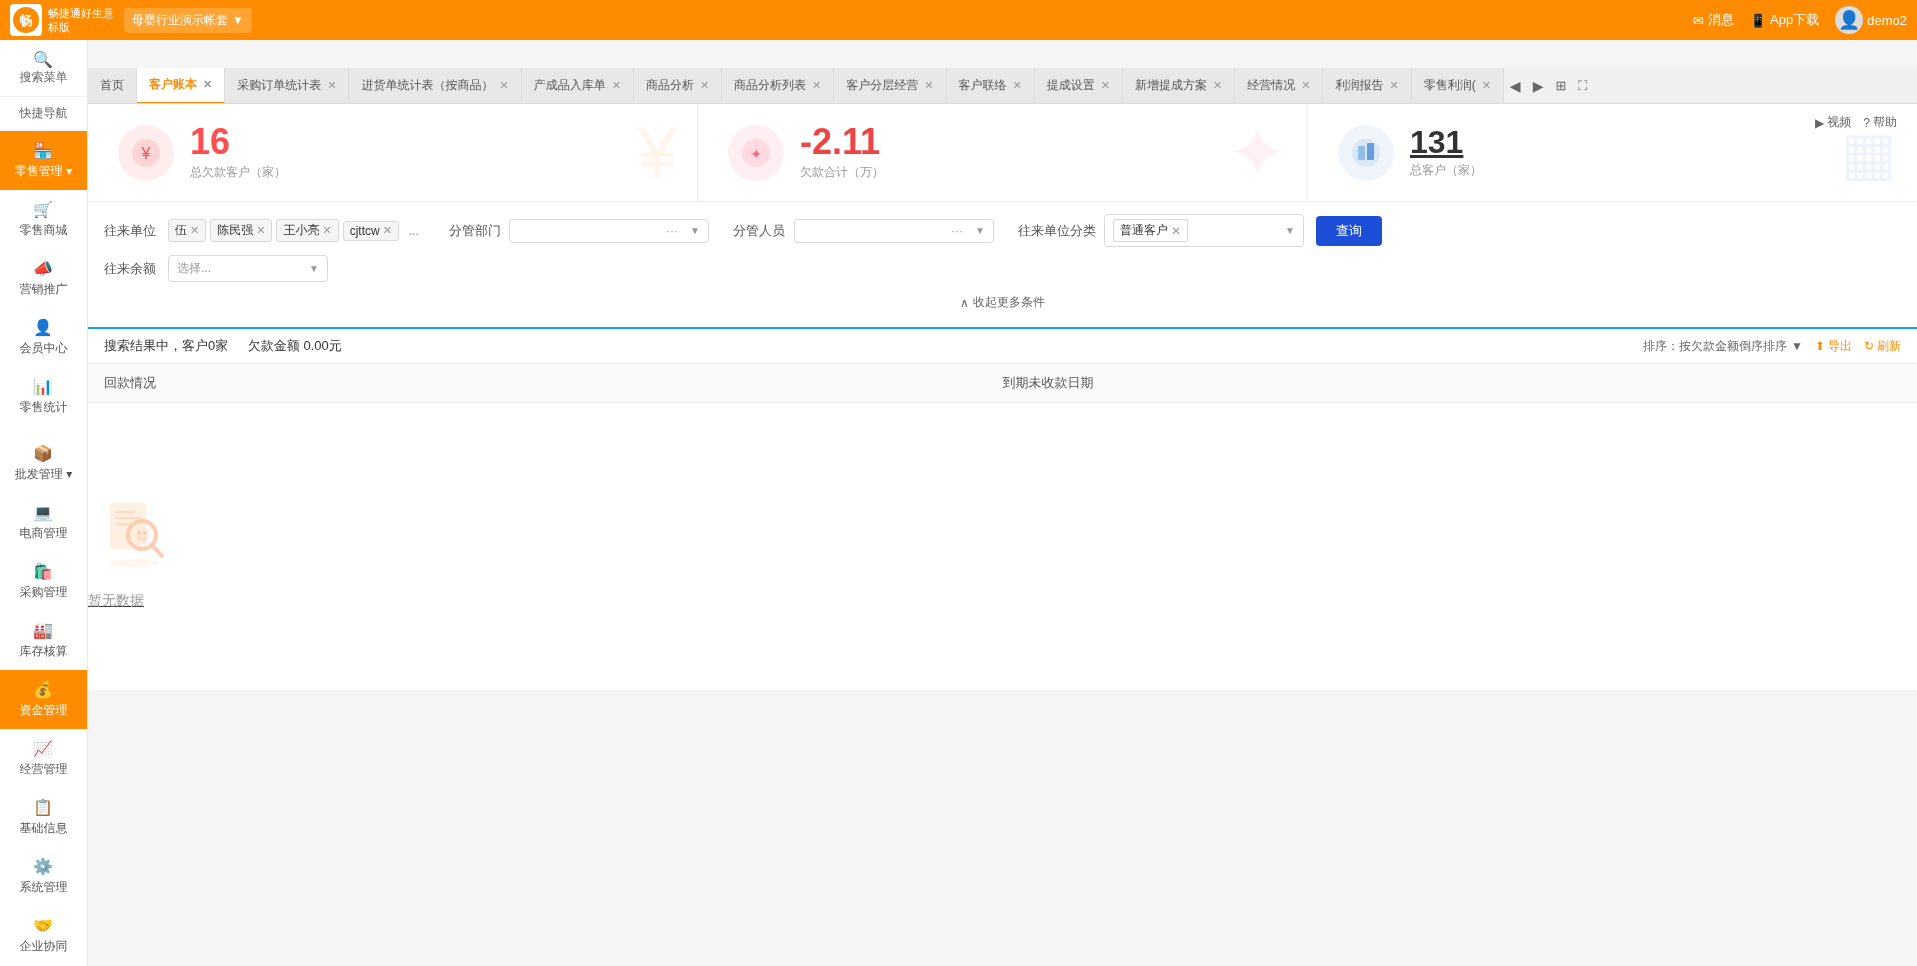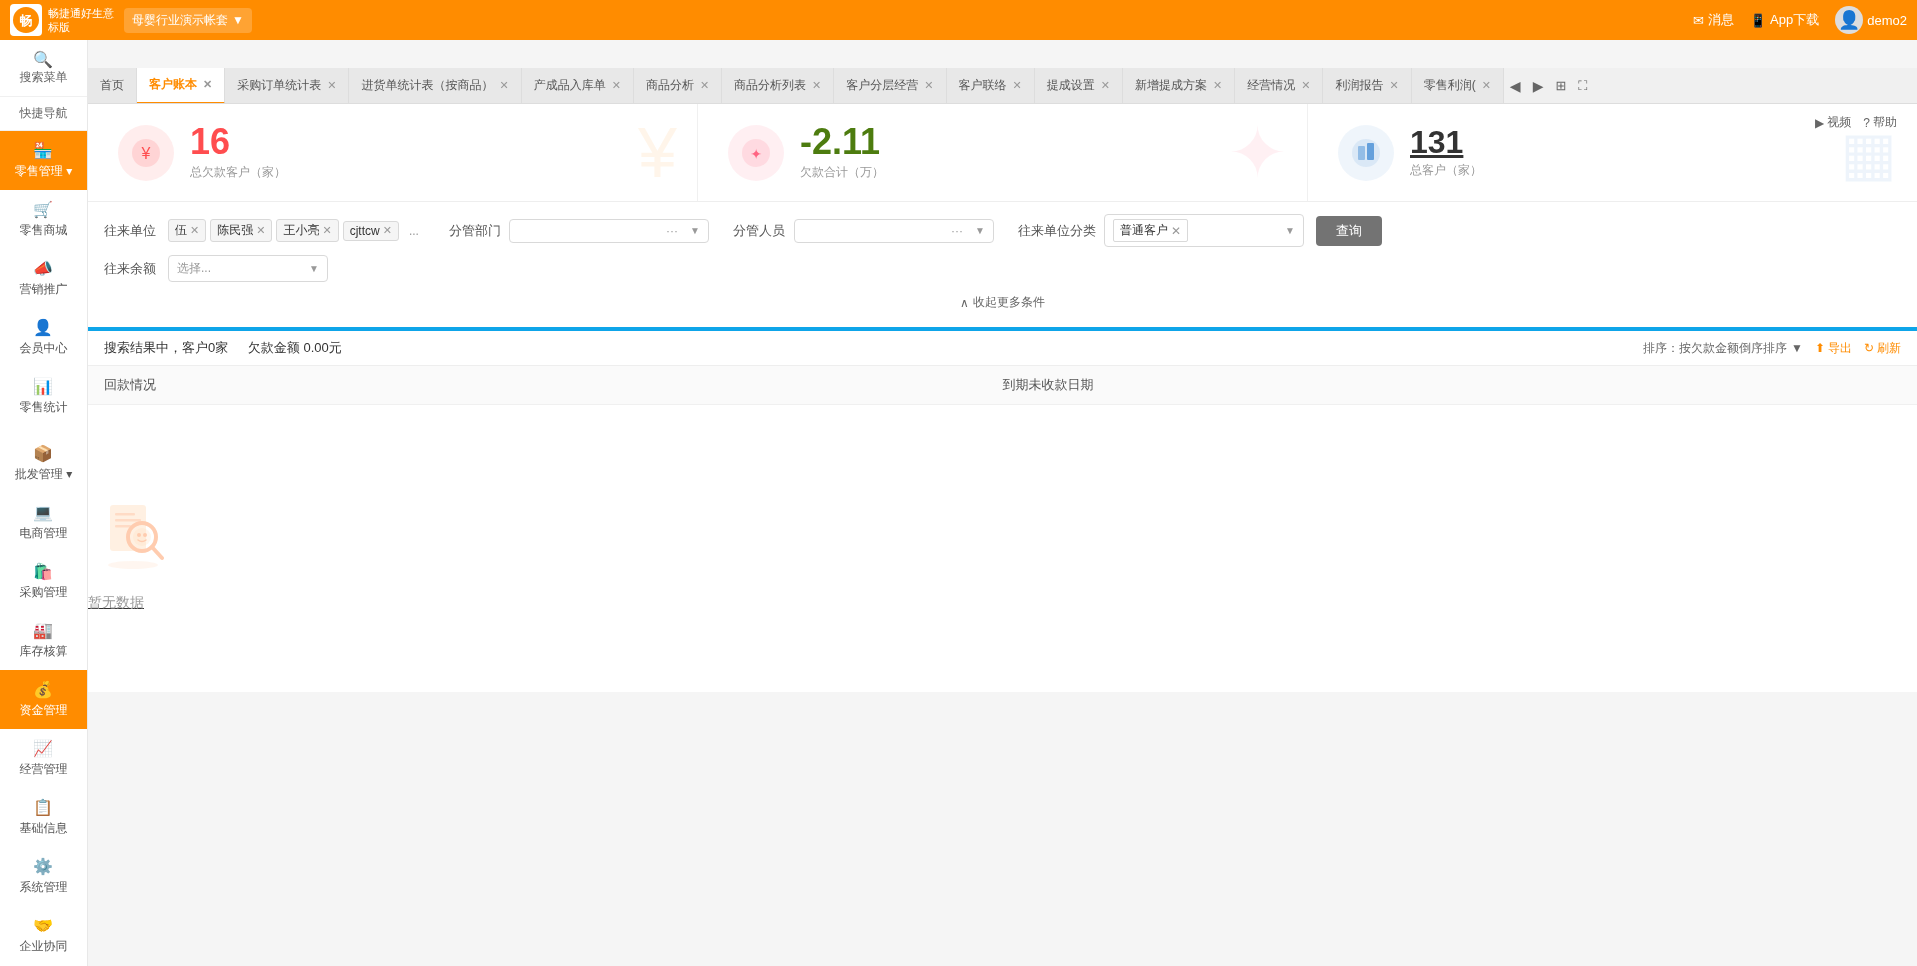--- a/index.html
+++ b/index.html
@@ -45,32 +45,32 @@
 
     
     .page-content { flex: 1; overflow-y: auto; background: #f5f5f5; }
 
     
     .stats-bar { display: flex; background: #fff; border-bottom: 1px solid #eee; position: relative; }
     .stat-item { flex: 1; padding: 20px 30px; display: flex; align-items: center; gap: 16px; border-right: 1px solid #f0f0f0; position: relative; }
     .stat-item:last-child { border-right: none; }
     .stat-bg-icon { position: absolute; right: 20px; top: 50%; transform: translateY(-50%); font-size: 60px; opacity: 0.08; }
     .stat-number { font-size: 36px; font-weight: bold; color: #ff4d4f; line-height: 1; }
-    .stat-number.negative { color: #4d7c0f; }
+    .stat-number.negative { color: #ef4444; }
     .stat-number.dark { color: #333; font-size: 32px; text-decoration: underline; }
     .stat-label { font-size: 12px; color: #999; margin-top: 4px; }
     .stat-icon-circle { width: 56px; height: 56px; border-radius: 50%; display: flex; align-items: center; justify-content: center; font-size: 28px; }
     .stat-icon-red { background: rgba(255, 77, 79, 0.1); color: #ff4d4f; }
     .stat-icon-pink { background: rgba(255, 100, 130, 0.1); color: #ff6482; }
     .stat-icon-blue { background: rgba(100, 160, 220, 0.1); color: #64a0dc; }
     .stat-video-help { position: absolute; top: 10px; right: 20px; display: flex; gap: 12px; font-size: 12px; color: #666; }
     .stat-video-help span { display: flex; align-items: center; gap: 3px; cursor: pointer; }
 
     
-    .filter-area { background: #fff; padding: 12px 16px; border-bottom: 4px solid #0ea5e9; }
+    .filter-area { background: #fff; padding: 12px 16px; border-bottom: 2px solid #0ea5e9; }
     .filter-row { display: flex; align-items: center; gap: 12px; flex-wrap: wrap; margin-bottom: 8px; }
     .filter-row:last-child { margin-bottom: 0; }
     .filter-label { font-size: 13px; color: #555; white-space: nowrap; }
     .filter-tags { display: flex; align-items: center; gap: 4px; flex-wrap: wrap; }
     .filter-tag { display: flex; align-items: center; gap: 3px; padding: 2px 6px; background: #f5f5f5; border: 1px solid #d9d9d9; border-radius: 3px; font-size: 12px; color: #333; }
     .filter-tag-close { cursor: pointer; color: #999; font-size: 11px; }
     .filter-more { color: #999; cursor: pointer; font-size: 12px; padding: 2px 6px; }
     .filter-select { display: flex; align-items: center; gap: 4px; border: 1px solid #d9d9d9; border-radius: 4px; padding: 4px 8px; min-width: 120px; cursor: pointer; background: #fff; }
     .filter-select-wide { min-width: 200px; }
     .filter-select-text { flex: 1; font-size: 12px; color: #999; }
@@ -89,21 +89,21 @@
     .table-col-1 { flex: 2; }
     .table-col-2 { flex: 2.5; }
     .table-col-3 { flex: 1.5; }
     .table-col-4 { flex: 1.5; }
 
     
     .empty-state { display: flex; flex-direction: column; align-items: flex-start; justify-content: center; padding: 80px 0; text-decoration: underline; }
     .empty-text { font-size: 14px; color: #999; }
 
     
-    .query-btn { background: #737373; color: #fff; border: none; border-radius: 4px; padding: 6px 20px; font-size: 13px; cursor: pointer; }
+    .query-btn { background: #1d4ed8; color: #fff; border: none; border-radius: 4px; padding: 6px 20px; font-size: 13px; cursor: pointer; }
 
     
     .customer-tag { background: #fff; border: 1px solid #d9d9d9; border-radius: 2px; padding: 2px 6px; font-size: 12px; display: flex; align-items: center; gap: 3px; }
     .customer-tag-close { cursor: pointer; color: #999; }
   </style>
 </head>
 <body>
 
 <div class="top-bar">
   <div class="logo-area">

